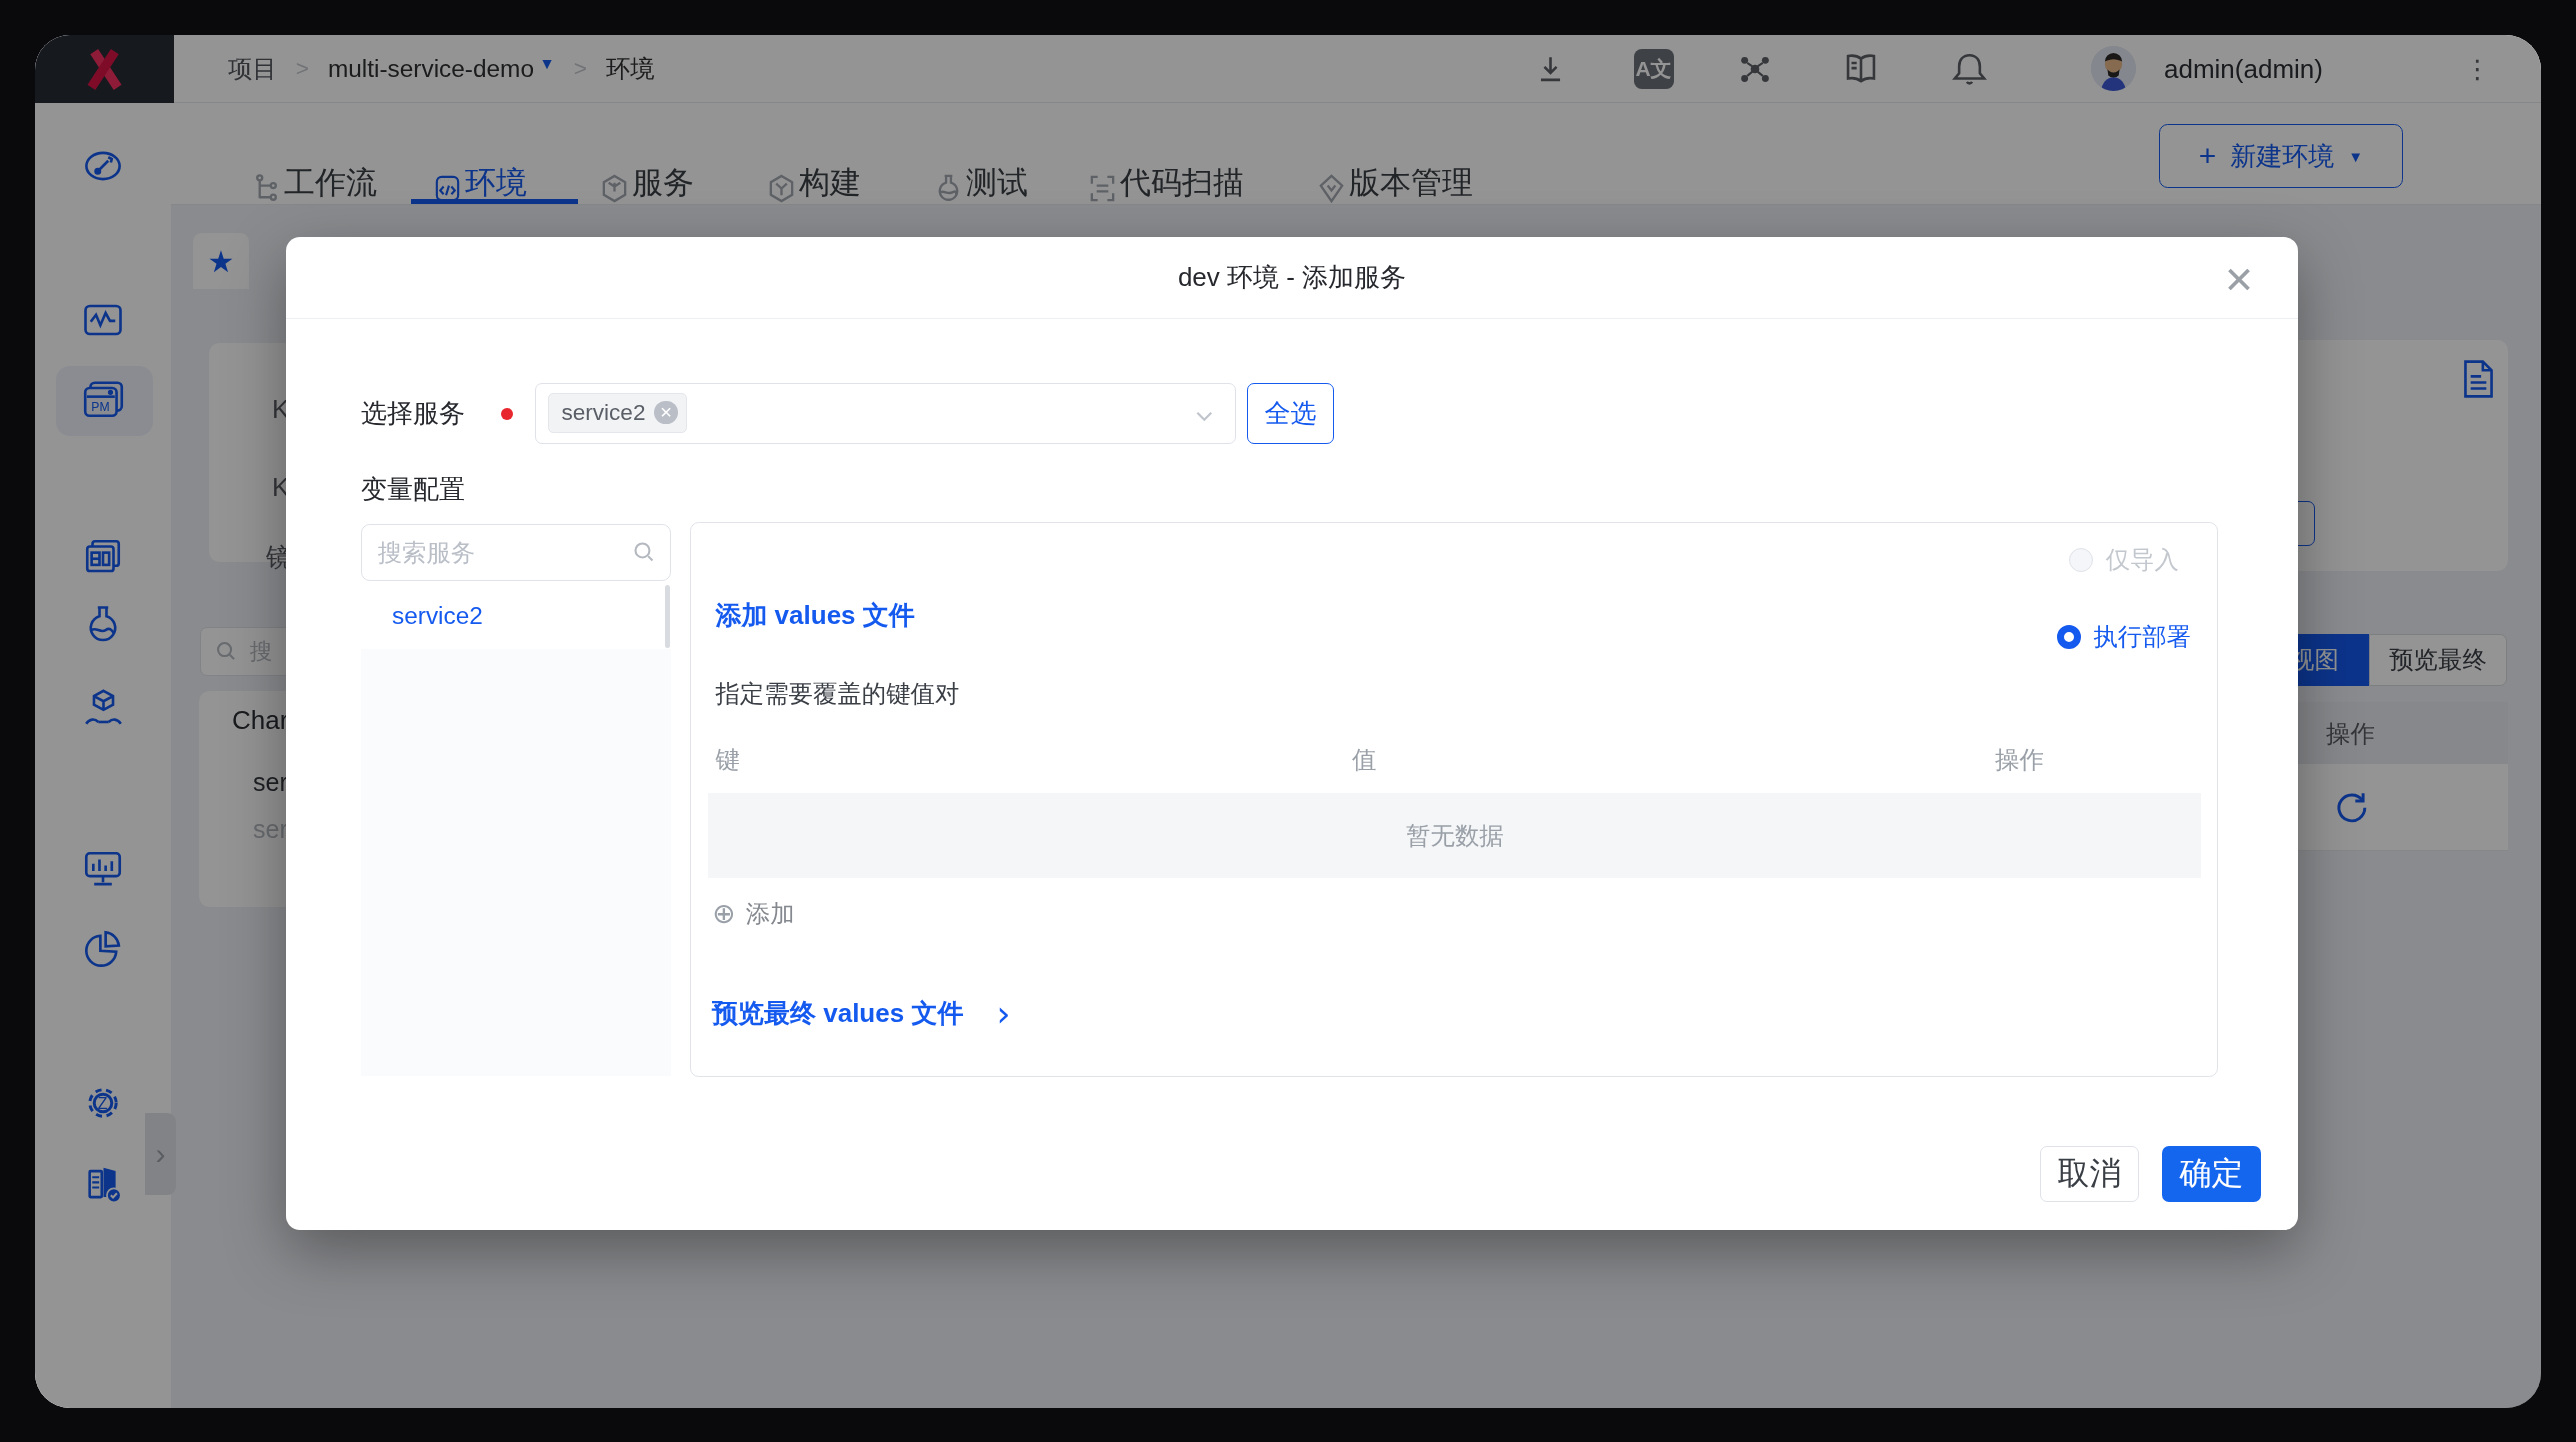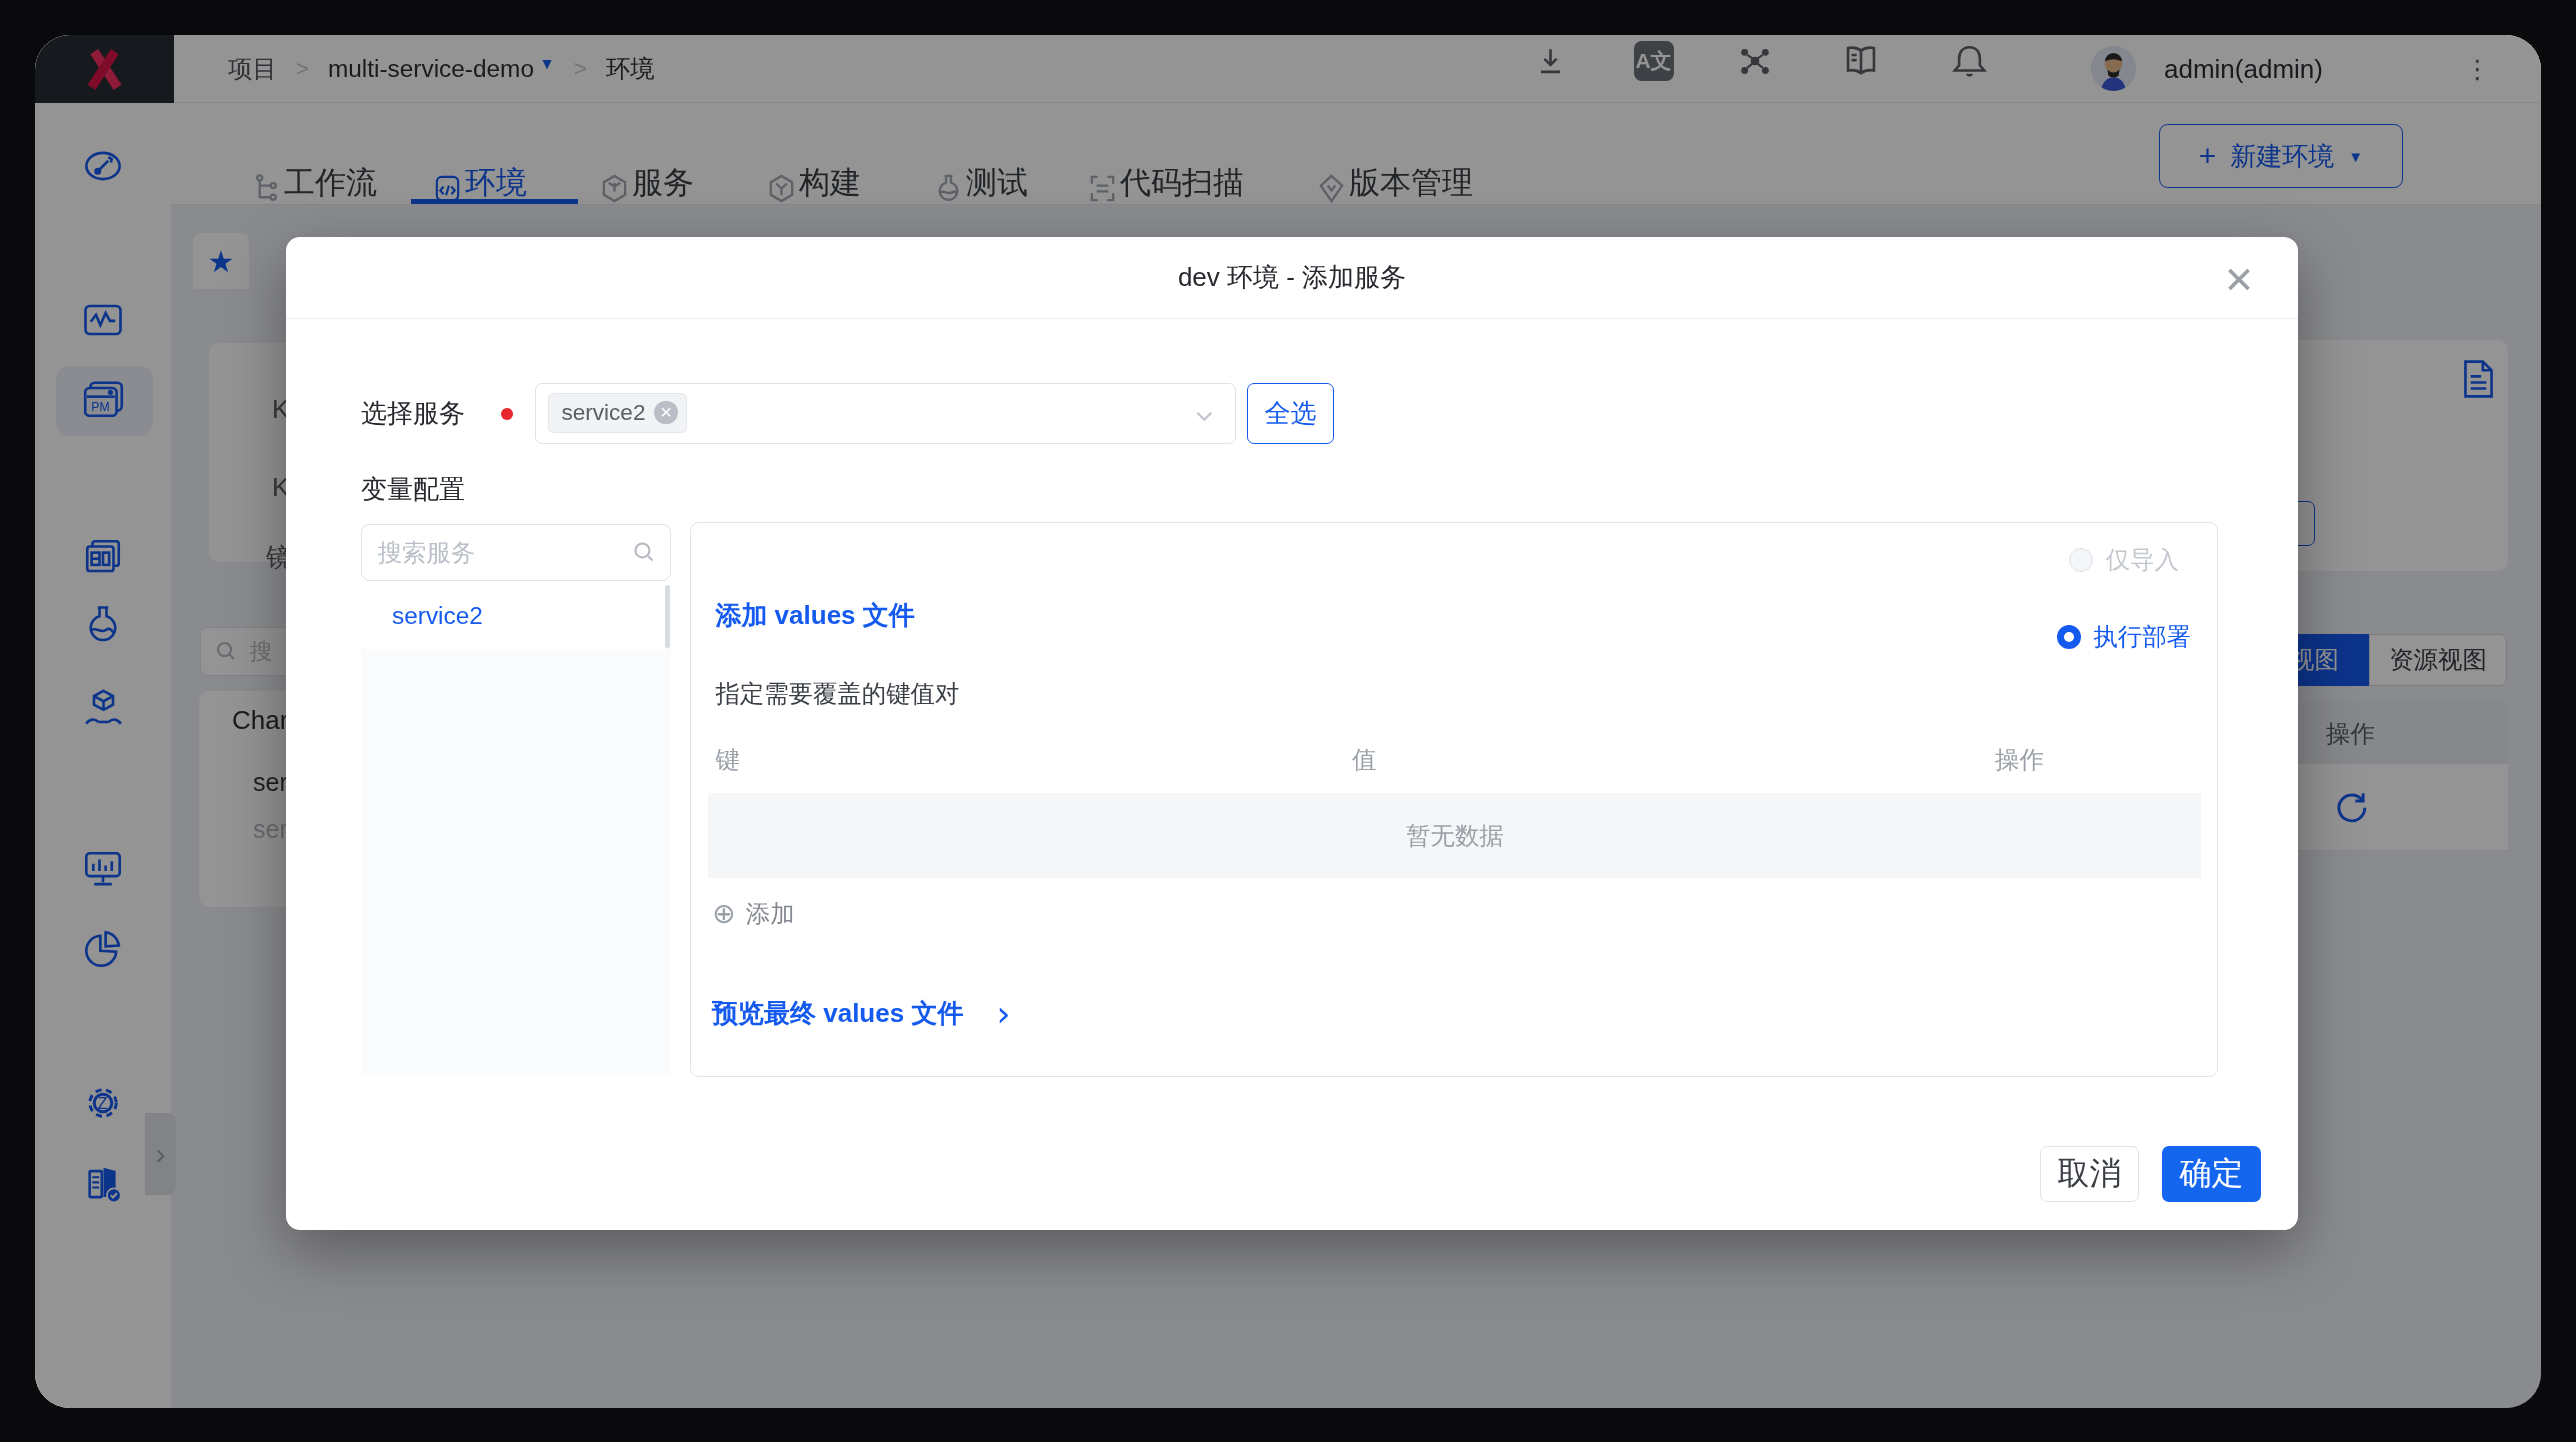--- a/index.html
+++ b/index.html
@@ -13,21 +13,21 @@
   
   .topbar { position:absolute; left:0; top:0; width:2506px; height:68px; background:#ffffff;
             border-bottom:0.9px solid #e7e9ec; }
   .logo-block { position:absolute; left:0; top:0; width:139px; height:68px; background:#262b34;
                 display:flex; align-items:center; justify-content:center; }
   .crumbs { position:absolute; left:193px; top:0; height:68px; display:flex; align-items:center; gap:19px;
             font-size:24.4px; color:#303133; }
   .crumb-sep { color:#c3c7cd; font-size:22.6px; }
   .crumb-root { color:#53575e; }
   .caret-down { color:#155aef; font-size:15.7px; margin-left:5.2px; }
-  .tb-ic { position:absolute; top:0; height:52px; display:flex; align-items:center; justify-content:center;
+  .tb-ic { position:absolute; top:8px; height:52px; display:flex; align-items:center; justify-content:center;
            width:49px; color:#5c6066; }
   .a-box { width:40px; height:40px; background:#6b7078; border-radius:7.8px; color:#fff; font-size:21px;
            font-weight:bold; display:flex; align-items:center; justify-content:center; }
   .avatar { position:absolute; left:2056px; top:11.3px; width:45px; height:45px; border-radius:50%;
             background:#dfe4f0; overflow:hidden; }
   .tb-user { position:absolute; left:2129px; top:0; height:68px; line-height:68px; font-size:26px; color:#2c2f34; }
   .kebab { position:absolute; left:2425px; top:0; width:35px; height:68px; line-height:68px; text-align:center;
            color:#5c6066; font-size:26px; letter-spacing:0; }
 
   
@@ -381,21 +381,21 @@
   <div class="bg-svc2">serv</div>
 
   <div class="bg-card" style="left:2254px; top:305px; width:219px; height:231px;"></div>
   <svg class="abs" style="left:2426px; top:324px;" width="35" height="40" viewBox="0 0 40 46" fill="none" stroke="#155aef" stroke-width="3">
     <path d="M5 3 h20 l10 10 v30 H5 z M25 3 v10 h10"></path>
       <path d="M11 20 h12 M11 27 h18 M11 34 h18"></path>
   </svg>
   <div class="blue-sliver"></div>
 
   <div class="view-btn-a">服务视图</div>
-  <div class="view-btn-b">资源视图</div>
+  <div class="view-btn-b">预览最终</div>
   <div class="bg-th">操作</div>
   <div class="bg-tr">
     <svg width="38" height="38" viewBox="0 0 44 44" fill="none" stroke="#155aef" stroke-width="3.4">
       <path d="M35 14 a15 15 0 1 0 3 9"></path>
         <path d="M36 6 v9 h-9"></path>
     </svg>
   </div>
 
   <div class="overlay"></div>
 

